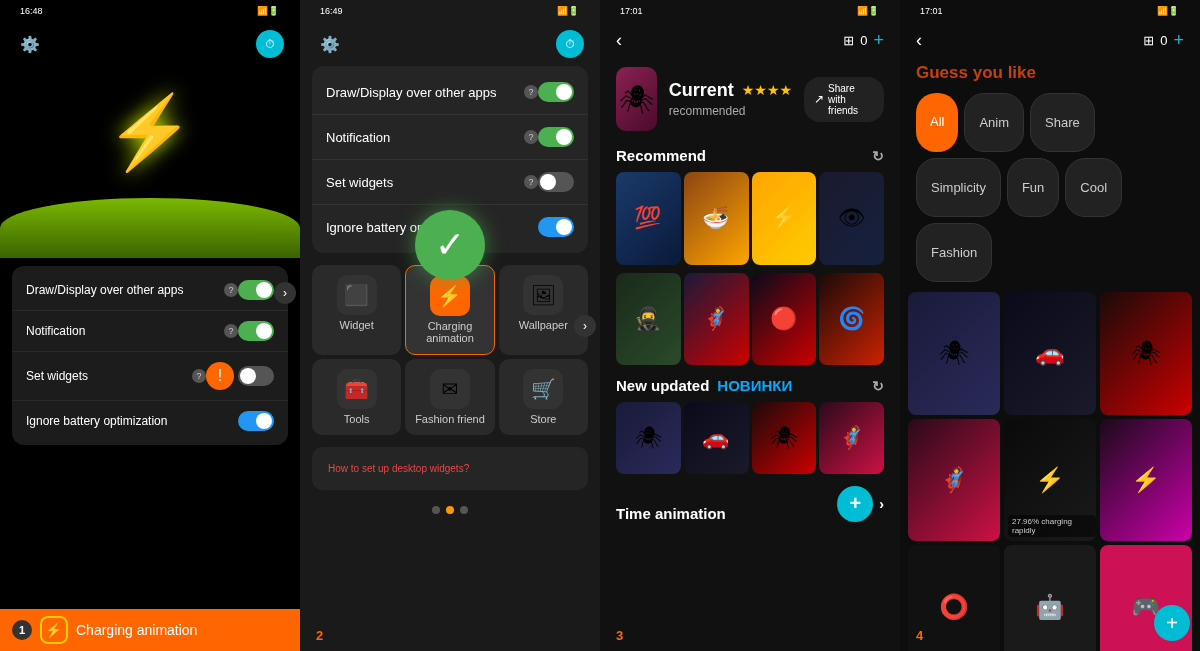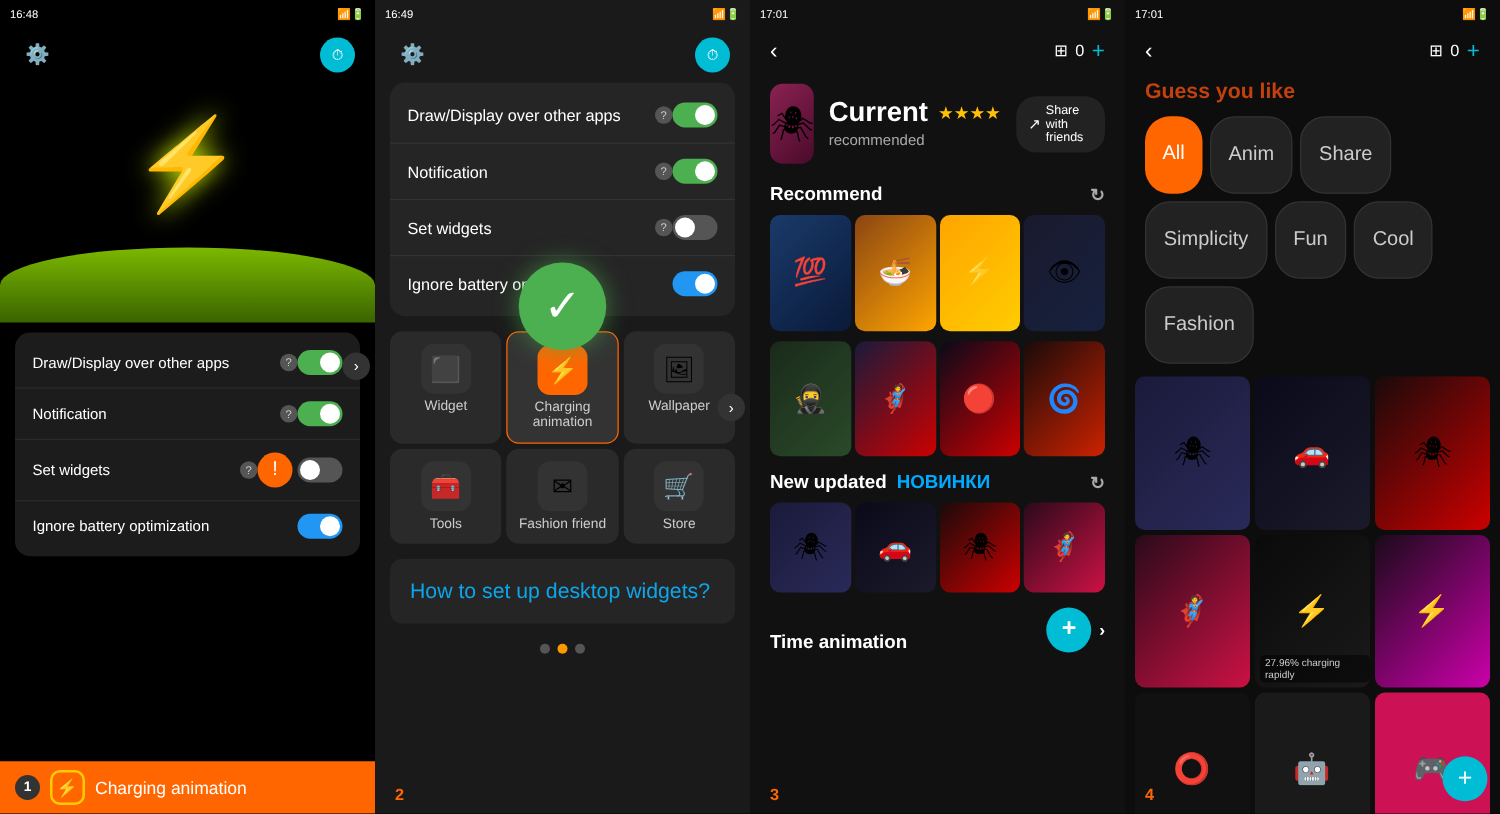--- a/index.html
+++ b/index.html
@@ -22,21 +22,21 @@
     .screen-2 { width: 300px; height: 651px; background: #1a1a1a; }
     .screen-3 { width: 300px; height: 651px; background: #111; }
     .screen-4 { width: 300px; height: 651px; background: #0d0d0d; }
 
     
     .status-bar {
       height: 22px;
       display: flex;
       align-items: center;
       justify-content: space-between;
-      padding: 0 8px;
+      padding: 0 20px;
       font-size: 9px;
       color: #fff;
       background: #000;
     }
     .status-bar.dark { background: #1a1a1a; }
     .status-bar.dark2 { background: #111; }
     .status-bar.dark3 { background: #0d0d0d; }
     .status-icons { display: flex; align-items: center; gap: 3px; }
 
     
@@ -238,22 +238,22 @@
       justify-content: space-between;
       align-items: center;
       margin-bottom: 8px;
     }
     .s2-help-title { color: #fff; font-size: 16px; font-weight: bold; }
     .s2-feedback { color: #fff; font-size: 13px; text-decoration: underline; }
     .s2-help-box {
       background: #252525;
       border-radius: 10px;
       padding: 16px;
-      color: #0ea5e9;
-      font-size: 17px;
+      color: #ef4444;
+      font-size: 10px;
     }
     .s2-dots {
       display: flex;
       justify-content: center;
       gap: 6px;
       margin-top: 16px;
     }
     .dot { width: 8px; height: 8px; border-radius: 50%; background: #555; }
     .dot.active { background: #ff9900; }
     .s2-chevron {
@@ -298,21 +298,21 @@
     }
     .s3-thumb {
       width: 64px; height: 64px;
       border-radius: 10px;
       background: linear-gradient(135deg, #8b2252, #4a0a2a);
       display: flex; align-items: center; justify-content: center;
       overflow: hidden;
     }
     .s3-thumb-inner { font-size: 28px; }
     .s3-current-info { flex: 1; }
-    .s3-current-title { color: #fff; font-size: 22px; font-weight: bold; }
+    .s3-current-title { color: #fff; font-size: 18px; font-weight: bold; }
     .s3-stars { color: #ffc107; font-size: 14px; }
     .s3-recommended { color: #aaa; font-size: 12px; }
     .s3-share-btn {
       background: #222;
       border-radius: 16px;
       padding: 6px 10px;
       display: flex;
       align-items: center;
       gap: 4px;
       color: #fff;
@@ -405,21 +405,21 @@
     .s4-title { color: #c2410c; font-size: 17px; font-weight: bold; padding: 4px 16px 10px; }
     .s4-filter-row {
       display: flex;
       gap: 6px;
       padding: 0 16px 10px;
       flex-wrap: wrap;
     }
     .filter-chip {
       padding: 21px 14px;
       border-radius: 20px;
-      font-size: 16px;
+      font-size: 13px;
       font-weight: 500;
     }
     .filter-chip.active { background: #ff6600; color: #fff; }
     .filter-chip.inactive { background: #222; color: #ccc; border: 1px solid #333; }
     .s4-grid {
       display: grid;
       grid-template-columns: repeat(3, 1fr);
       gap: 4px;
       margin: 0 8px;
       overflow-y: hidden;

